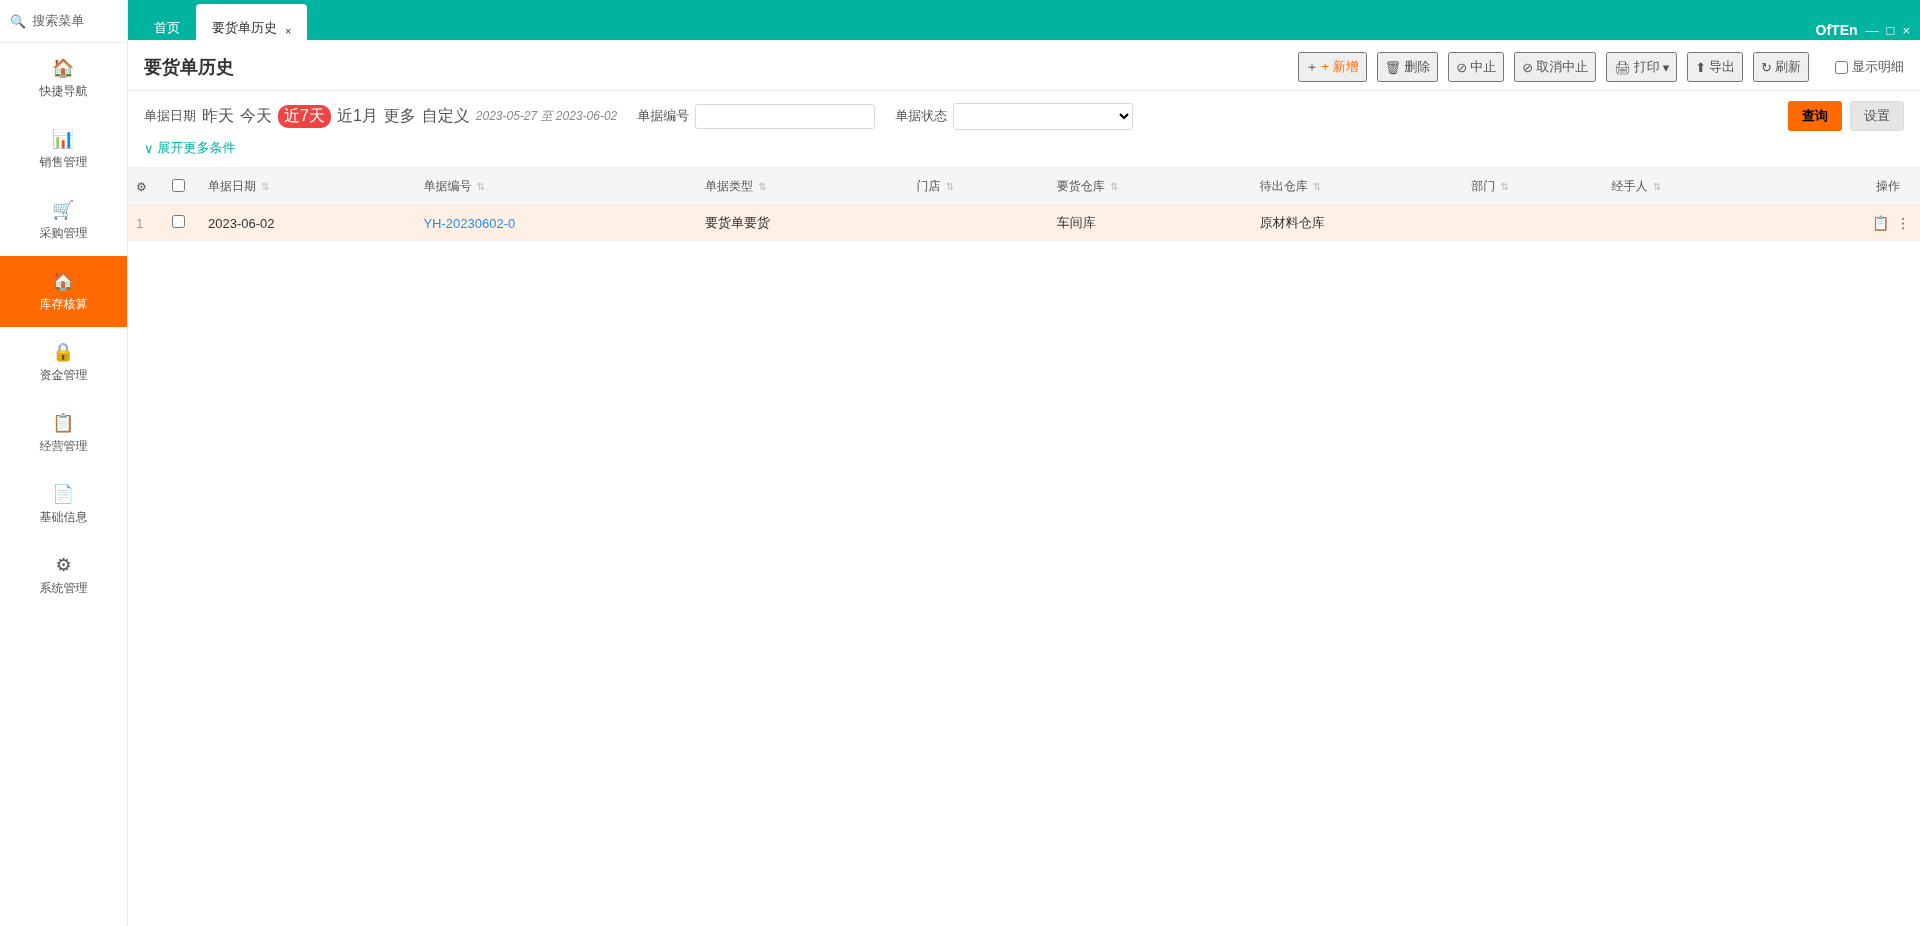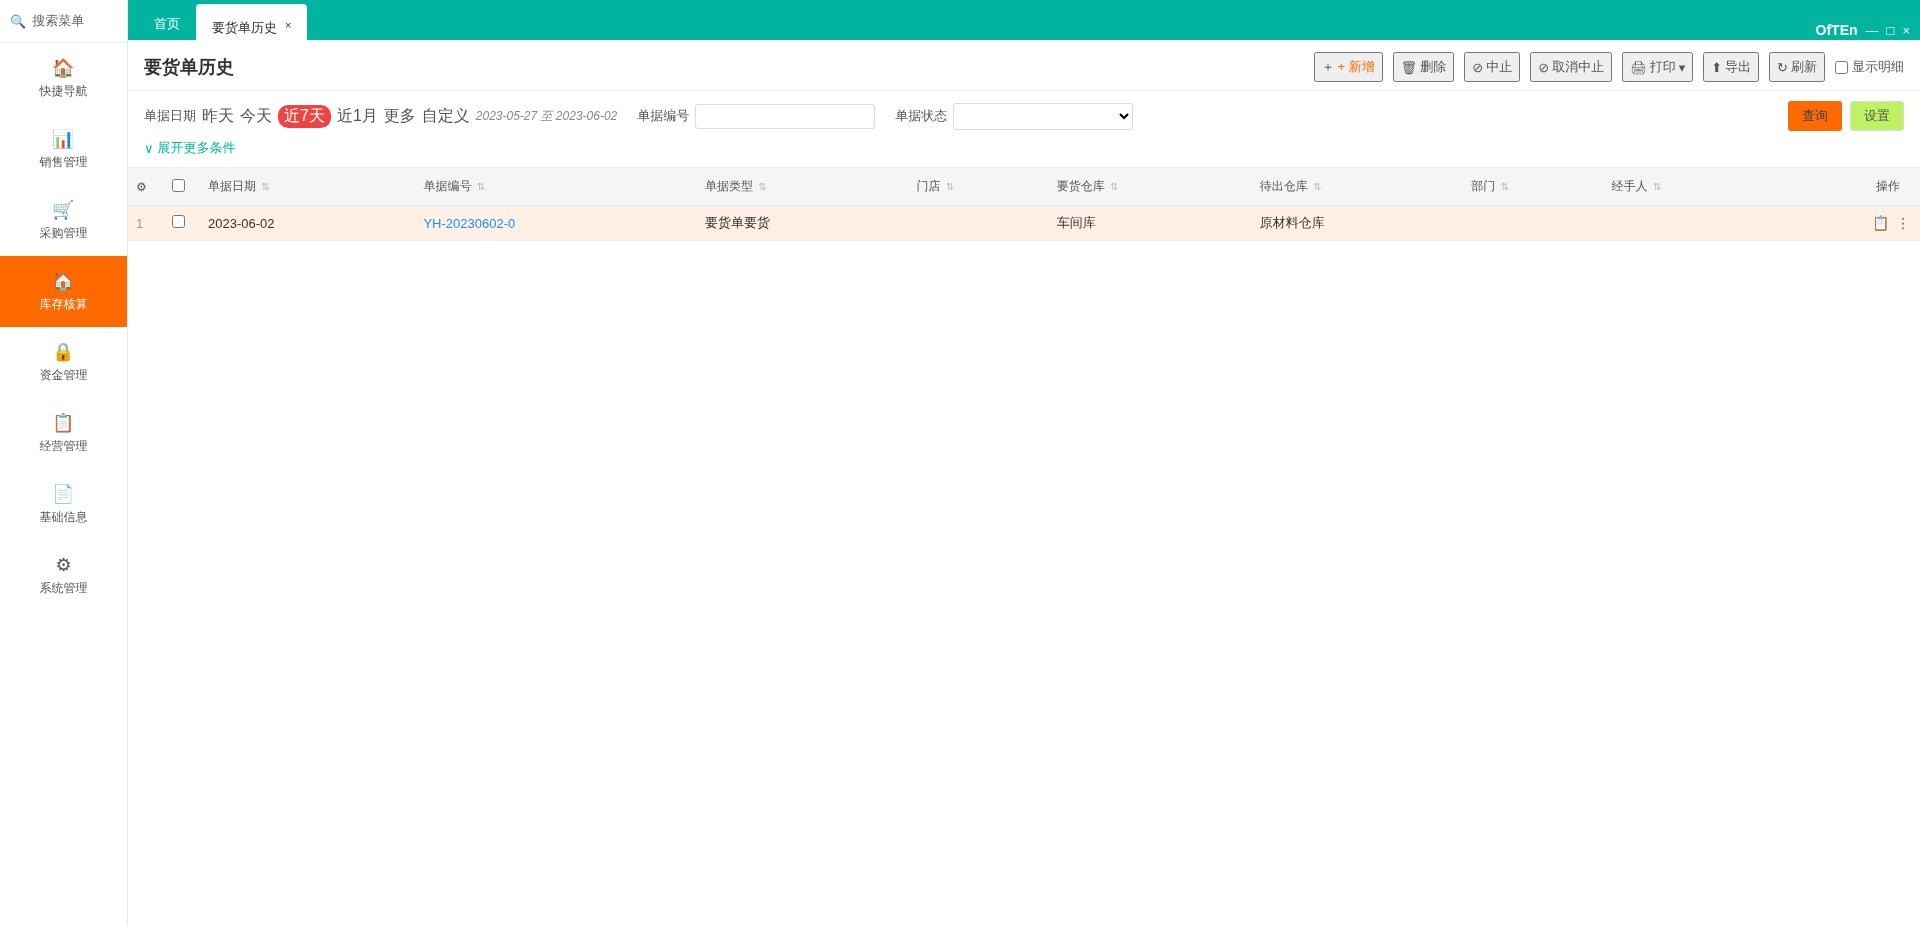--- a/index.html
+++ b/index.html
@@ -14,38 +14,38 @@
     .sidebar-item { padding: 14px 10px; display: flex; flex-direction: column; align-items: center; gap: 4px; cursor: pointer; font-size: 12px; color: #555; }
     .sidebar-item.active { background: #ff6a00; color: #fff; }
     .sidebar-item .icon { font-size: 18px; }
     .sidebar-item.active .icon { color: #fff; }
 
     
     .main { flex: 1; display: flex; flex-direction: column; overflow: hidden; }
 
     
     .topbar { height: 40px; background: #00b4a0; display: flex; align-items: center; padding: 0 10px; gap: 0; }
-    .topbar-tab { padding: 15px 16px; height: 40px; display: flex; align-items: flex-start; color: #fff; cursor: pointer; font-size: 13px; gap: 4px; }
+    .topbar-tab { padding: 3px 16px; height: 40px; display: flex; align-items: flex-end; color: #fff; cursor: pointer; font-size: 13px; gap: 4px; }
     .topbar-tab.home { background: transparent; }
     .topbar-tab.active { background: #fff; color: #333; border-radius: 4px 4px 0 0; margin-top: 4px; height: 36px; }
     .topbar-tab .close-btn { margin-left: 4px; font-size: 11px; }
     .topbar-right { margin-left: auto; display: flex; align-items: center; gap: 8px; color: #fff; font-size: 13px; }
     .topbar-right span { cursor: pointer; margin-top: 20px; }
 
     
     .page-content { flex: 1; background: #fff; margin: 0; overflow: hidden; display: flex; flex-direction: column; }
 
     
     .page-header { padding: 12px 16px 8px; display: flex; align-items: center; justify-content: space-between; border-bottom: 1px solid #f0f0f0; }
     .page-title { font-size: 18px; font-weight: bold; color: #333; }
     .header-actions { display: flex; align-items: center; gap: 10px; }
     .action-btn { display: flex; align-items: center; gap: 3px; cursor: pointer; color: #555; font-size: 13px; padding: 4px 6px; }
-    .btn-primary { background: #ff6a00; color: #404040; border: none; padding: 6px 14px; border-radius: 3px; cursor: pointer; font-size: 13px; }
-    .btn-secondary { background: #bef264; color: #555; border: 1px solid #d9d9d9; padding: 5px 13px; border-radius: 3px; cursor: pointer; font-size: 13px; }
-    .display-detail-btn { display: flex; align-items: center; gap: 4px; cursor: pointer; color: #555; font-size: 13px; }
+    .btn-primary { background: #ff6a00; color: #000000; border: none; padding: 6px 14px; border-radius: 3px; cursor: pointer; font-size: 13px; font-weight: bold; }
+    .btn-secondary { background: #e5e5e5; color: #555; border: 1px solid #d9d9d9; padding: 5px 13px; border-radius: 3px; cursor: pointer; font-size: 13px; }
+    .display-detail-btn { display: flex; align-items: center; gap: 4px; cursor: pointer; color: #555; font-size: 13px; margin-left: 16px; }
 
     
     .filter-area { padding: 10px 16px; background: #fff; border-bottom: 1px solid #f0f0f0; }
     .filter-row { display: flex; align-items: center; gap: 20px; flex-wrap: wrap; }
     .filter-item { display: flex; align-items: center; gap: 6px; }
     .filter-label { color: #555; white-space: nowrap; font-size: 13px; }
     .date-shortcuts { display: flex; gap: 6px; align-items: center; }
     .date-shortcut { color: #555; cursor: pointer; font-size: 16px; }
     .date-shortcut.active { background: #ef4444; color: #fff; padding: 1px 6px; border-radius: 10px; }
     .date-range { color: #888; font-size: 12px; font-style: italic; }

